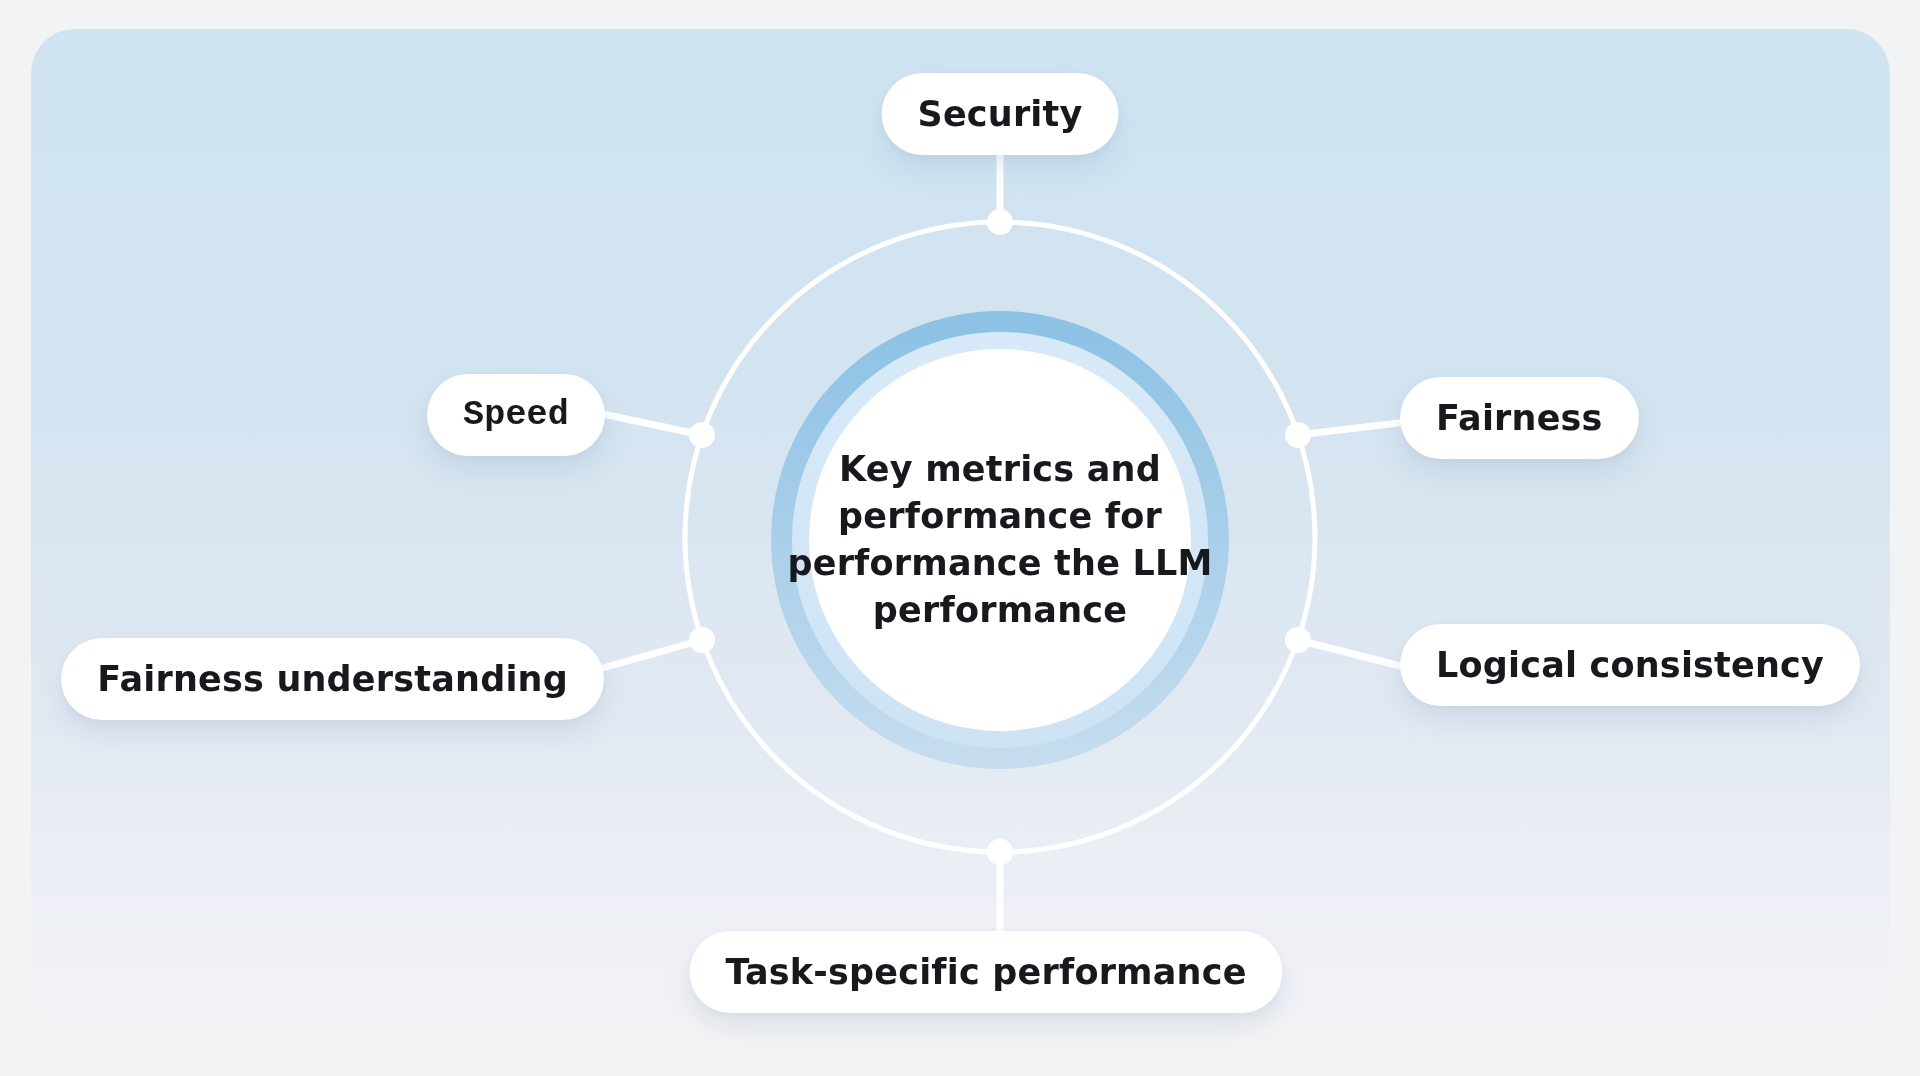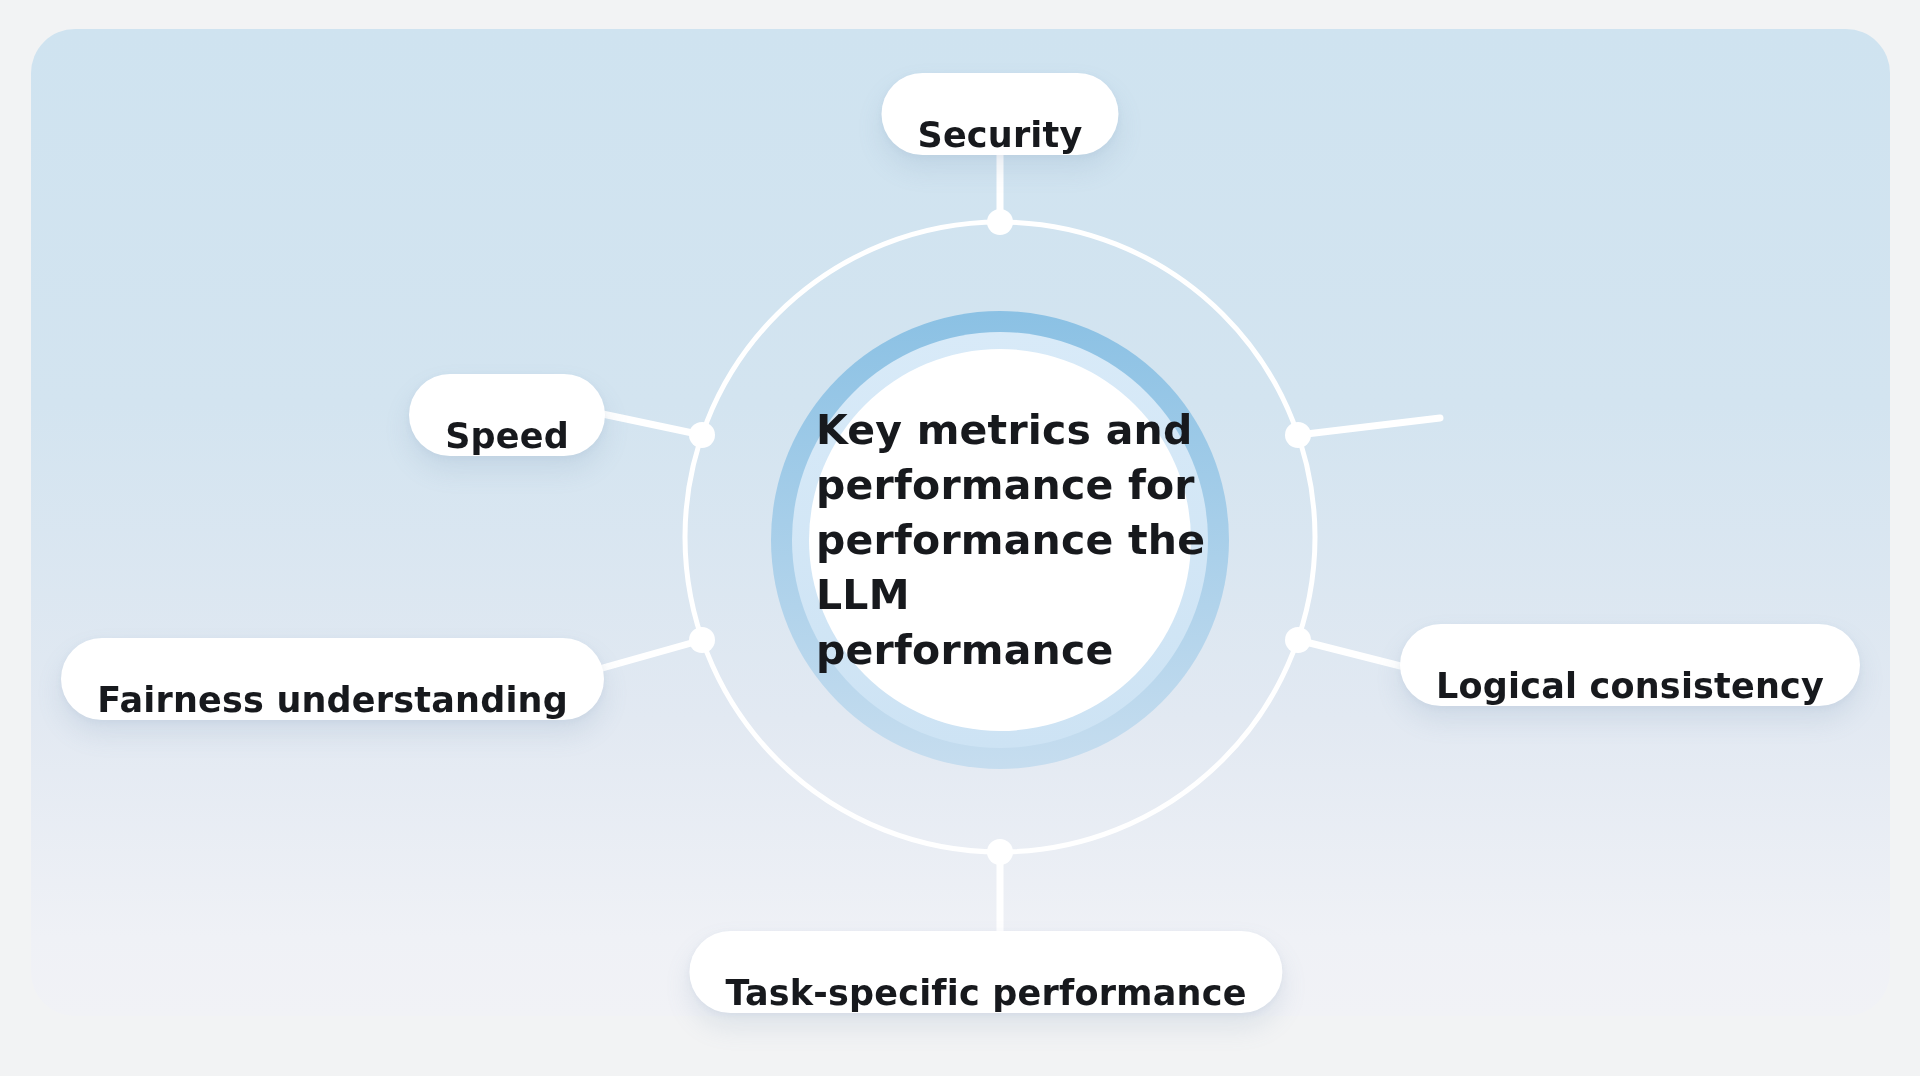--- a/index.html
+++ b/index.html
@@ -33,49 +33,49 @@
     width: 1920px;
     height: 1076px;
     pointer-events: none;
   }
   .pill {
     position: absolute;
     height: 82px;
     border-radius: 41px;
     background: #ffffff;
     display: flex;
-    align-items: flex-end;
+    align-items: center;
     justify-content: center;
     padding: 0 36px;
     box-shadow: 0 14px 26px rgba(110, 140, 175, 0.16), 0 2px 6px rgba(110, 140, 175, 0.08);
     white-space: nowrap;
     box-sizing: border-box;
   }
   .pill .label,
   .center-text {
     font-weight: 700;
     font-size: 35px;
     color: #17191d;
     letter-spacing: 0.2px;
   }
   .pill-security { left: 1000px; top: 73px; transform: translateX(-50%); }
-  .pill-speed { right: 1315px; top: 374px; }
+  .pill-speed { right: 1315px; top: 374px; font-family: Liberation Mono, monospace; }
   .pill-fairness { left: 1400px; top: 377px; }
   .pill-language { right: 1316px; top: 638px; }
   .pill-logical { left: 1400px; top: 624px; }
   .pill-task { left: 986px; top: 920px; transform: translateX(-50%); margin-top: 11px; }
   .center-text {
     position: absolute;
-    left: 1036px;
+    left: 1000px;
     top: 540px;
     width: 440px;
     transform: translate(-50%, -50%);
-    text-align: left;
+    text-align: center;
     line-height: 1.34;
-    font-size: 41px;
+    font-size: 35px;
   }
   .center-text div { display: block; }
 </style>
 </head>
 <body>
 
 <div class="stage">
   <div class="card"></div>
 
   <svg class="links" viewBox="0 0 1920 1076">
@@ -121,20 +121,23 @@
     <div>performance the LLM</div>
     <div>performance</div>
   </div>
 
   <div class="pill pill-security">
     <span class="label">Security</span>
   </div>
   <div class="pill pill-speed">
     <span class="label">Speed</span>
   </div>
+  <div class="pill pill-fairness">
+    <span class="label">Fairness</span>
+  </div>
   <div class="pill pill-language">
     <span class="label">Fairness understanding</span>
   </div>
   <div class="pill pill-logical">
     <span class="label">Logical consistency</span>
   </div>
   <div class="pill pill-task">
     <span class="label">Task-specific performance</span>
   </div>
 </div>

